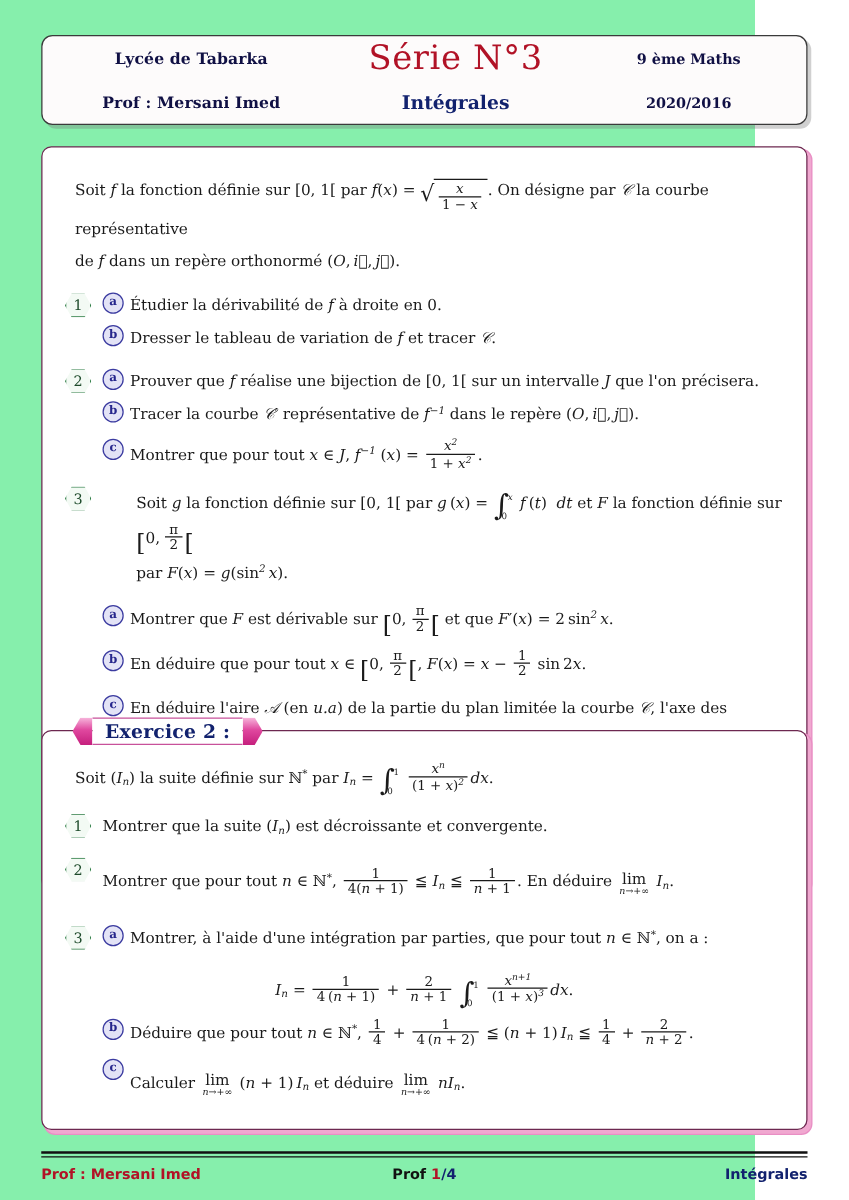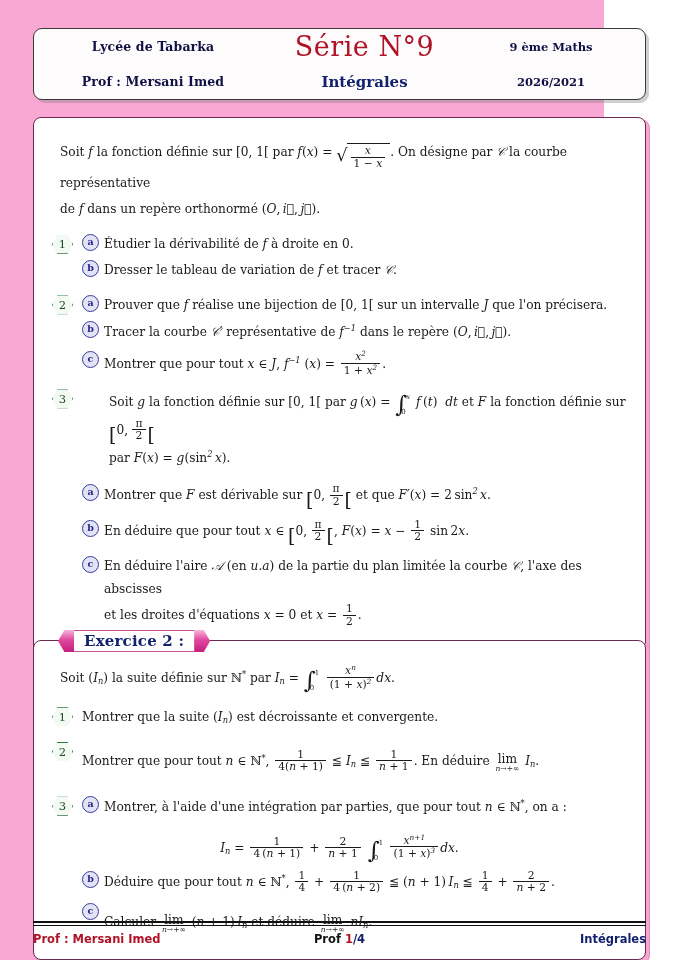--- a/index.html
+++ b/index.html
@@ -14,21 +14,21 @@
     color: #1a1a1a;
     position: relative;
     overflow: hidden;
   }
   .page {
     width: 604px;
     height: 960px;
     position: relative;
     box-sizing: border-box;
     padding: 0;
-    background: #f9a8d4;
+    background: #86efac;
   }
 
   
   .header-box {
     position: absolute;
     left: 33px;
     top: 28px;
     width: 613px;
     height: 72px;
     box-sizing: border-box;
@@ -277,30 +277,30 @@
 </style>
 </head>
 <body>
 
 <div class="page">
 
   <div class="header-box">
     <div class="header-row">
       <div class="hdr-left">Lycée de Tabarka</div>
       <div class="hdr-mid">
-        <span class="serie-title">Série N°9</span>
+        <span class="serie-title">Série N°3</span>
       </div>
       <div class="hdr-right">9 ème Maths</div>
     </div>
     <div class="header-row">
       <div class="hdr-left">Prof : Mersani Imed</div>
       <div class="hdr-mid">
         <span class="integrales-title">Intégrales</span>
       </div>
-      <div class="hdr-right">2026/2021</div>
+      <div class="hdr-right">2020/2016</div>
     </div>
   </div>
 
   <div class="ex-wrap" style="top:117px;">
     <div class="ex-box">
 
 
       <div class="ex-body">
 
         <div class="intro">
@@ -419,21 +419,21 @@
             <span class="intg">∫<sub style="position:absolute;left:6px;bottom:-4px;font-size:0.30em;font-style:normal;">0</sub><sup style="position:absolute;left:11px;top:-2px;font-size:0.30em;font-style:normal;">1</sup></span>
             &nbsp;<span class="frac"><span class="num"><span class="m">x</span><sup class="s up">2</sup></span><span class="den">1 + <span class="m">x</span><sup class="s up">2</sup></span></span><span class="m">dx</span> puis montrer<br>
             <span class="cont-line">que <span class="m">I</span> = 1 − <span class="frac"><span class="num">π</span><span class="den">4</span></span>.</span>
           </div>
         </div>
 
       </div>
     </div>
   </div>
 
-  <div class="ex-wrap" style="top:640px;">
+  <div class="ex-wrap" style="top:584px;">
     <div class="ex-box">
 
       <div class="ex-title-bar">
         <div class="ribbon-left"></div>
         <div class="ribbon-plate">
           <span class="ex-title-text">Exercice 2 :</span>
         </div>
         <div class="ribbon-right"></div>
       </div>
 

